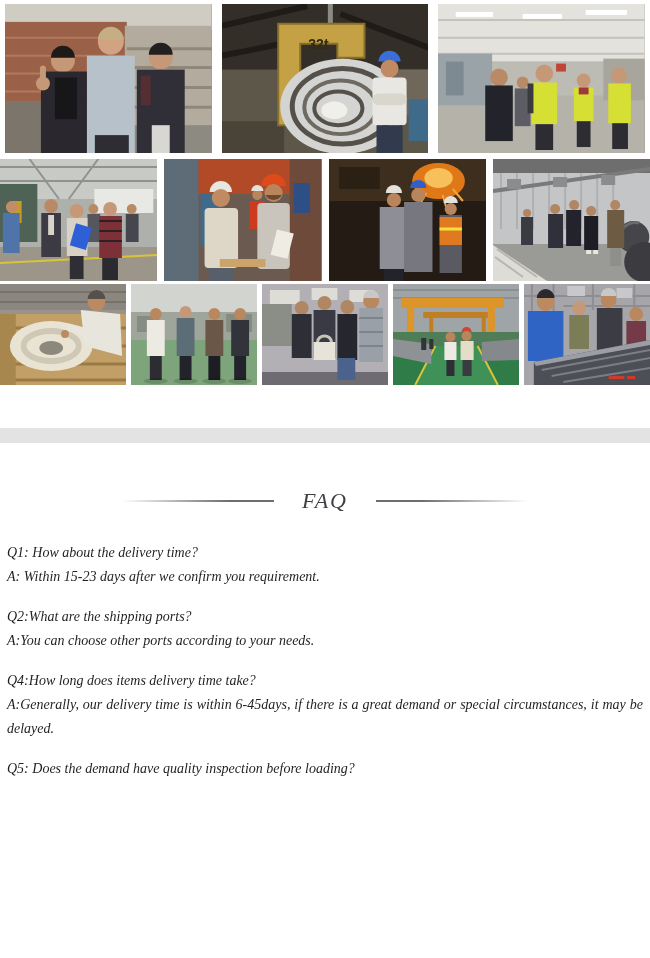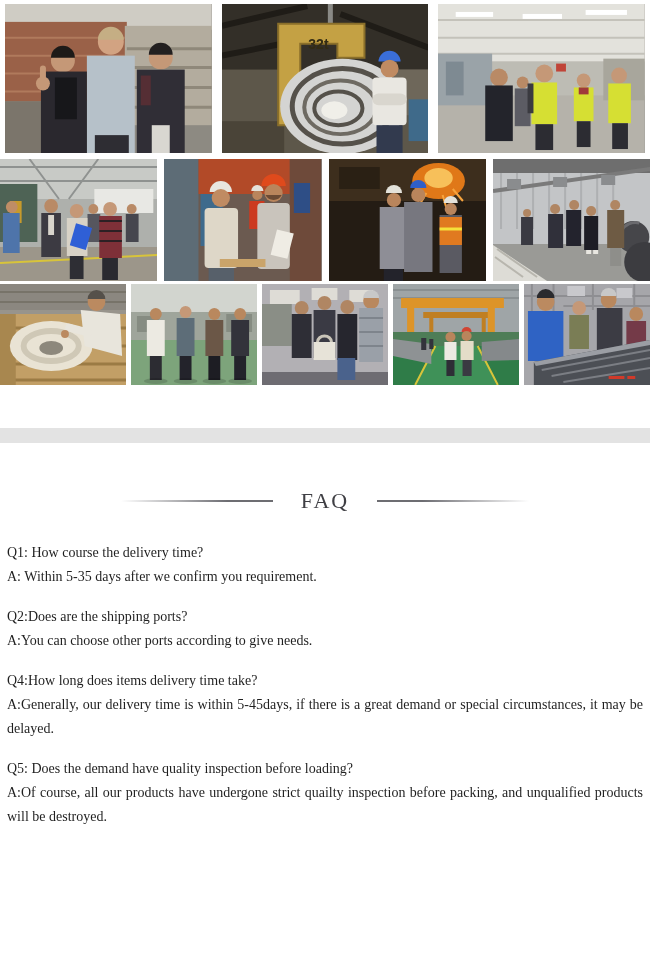--- a/index.html
+++ b/index.html
@@ -12,21 +12,21 @@
   .row-2{height:122px;gap:7px;margin-bottom:3px;}
   .row-3{height:101px;gap:5px;}
   .ph{flex:1;overflow:hidden;background:#9a9a96;}
   .ph svg{display:block;width:100%;height:100%;}
   svg text{font-family:"Liberation Sans",sans-serif;font-weight:bold;}
 
   
   .divider{height:15px;background:#e3e3e3;margin-top:43px;}
 
   
-  .faq{margin-top:42px;padding:0 7px;}
+  .faq{margin-top:42px;padding:0 7px;font-style:italic;}
   .faq-head{display:flex;align-items:center;justify-content:center;gap:28px;height:32px;}
   .rule{width:152px;height:2px;}
   .rule-left{background:linear-gradient(to right,rgba(130,130,134,0),#6d6d72 70%);}
   .rule-right{background:linear-gradient(to left,rgba(130,130,134,0),#6d6d72 70%);}
   .faq-title{margin:0;font-size:22px;font-weight:400;color:#3f3f44;letter-spacing:2px;}
   .faq-list{margin-top:24px;}
   .faq-item{margin-bottom:16px;}
   .q,.a{margin:0;font-size:14px;line-height:24px;color:#1f1f1f;}
   .a{text-align:justify;}
 </style>
@@ -409,30 +409,29 @@
 
   <section class="faq">
     <div class="faq-head">
       <span class="rule rule-left"></span>
       <h2 class="faq-title">FAQ</h2>
       <span class="rule rule-right"></span>
     </div>
 
     <div class="faq-list">
       <div class="faq-item">
-        <p class="q">Q1: How course the delivery time?</p>
-        <p class="a">A: Within 5-35 days after we confirm you requirement.</p>
+        <p class="q">Q1: How about the delivery time?</p>
+        <p class="a">A: Within 15-23 days after we confirm you requirement.</p>
       </div>
       <div class="faq-item">
-        <p class="q">Q2:Does are the shipping ports?</p>
-        <p class="a">A:You can choose other ports according to give needs.</p>
+        <p class="q">Q2:What are the shipping ports?</p>
+        <p class="a">A:You can choose other ports according to your needs.</p>
       </div>
       <div class="faq-item">
         <p class="q">Q4:How long does items delivery time take?</p>
-        <p class="a">A:Generally, our delivery time is within 5-45days, if there is a great demand or special circumstances, it may be delayed.</p>
+        <p class="a">A:Generally, our delivery time is within 6-45days, if there is a great demand or special circumstances, it may be delayed.</p>
       </div>
       <div class="faq-item">
         <p class="q">Q5: Does the demand have quality inspection before loading?</p>
-        <p class="a">A:Of course, all our products have undergone strict quailty inspection before packing, and unqualified products will be destroyed.</p>
       </div>
     </div>
   </section>
 </main>
 
 </body></html>

